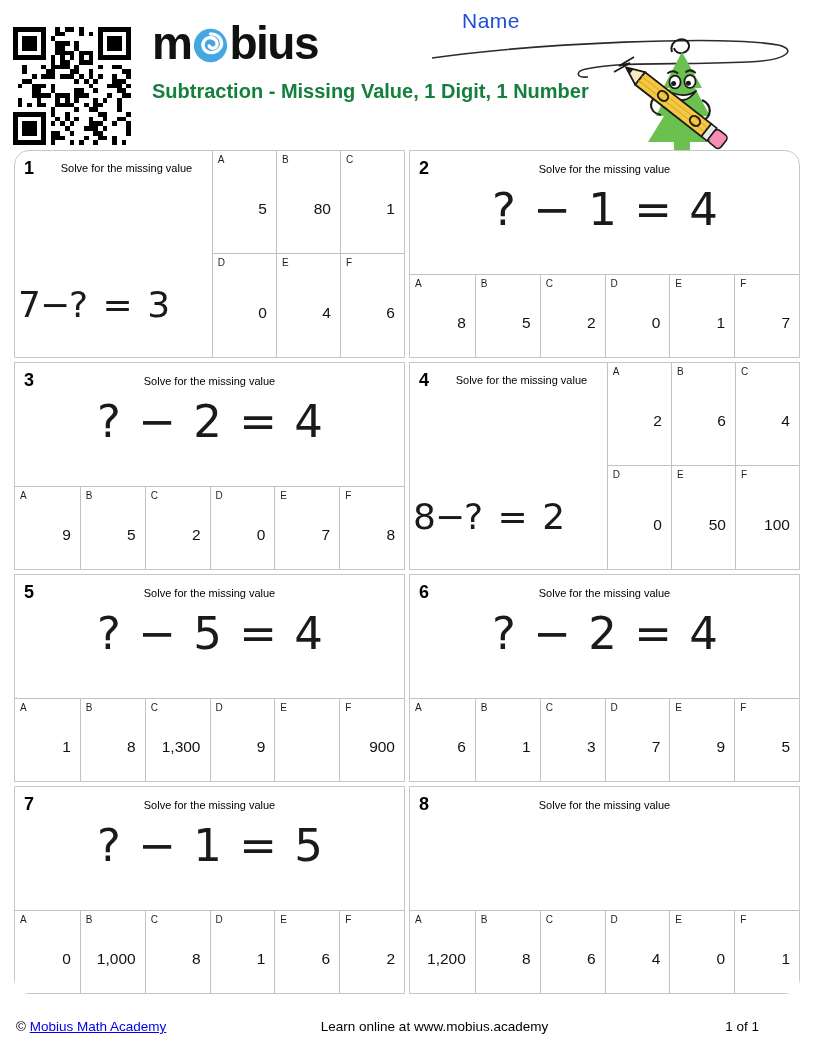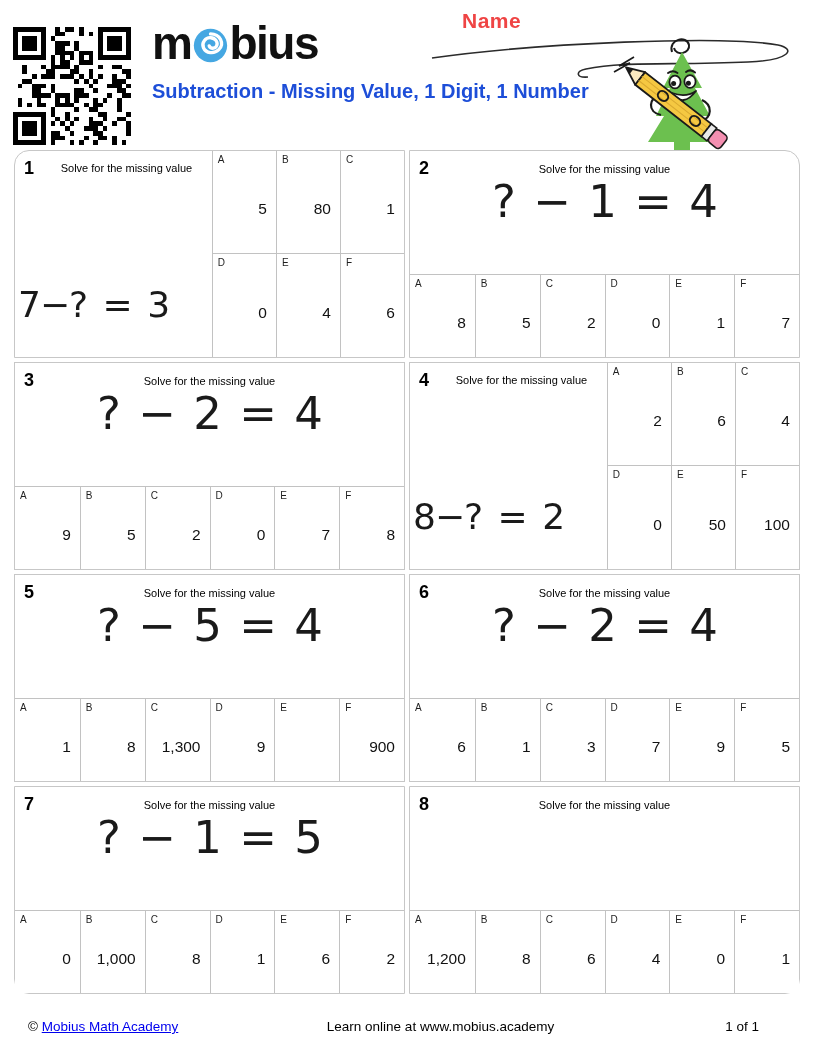--- a/index.html
+++ b/index.html
@@ -12,23 +12,23 @@
     color: #000;
     overflow: hidden;
   }
   
   .hdr { position: relative; height: 150px; }
   .qr { position: absolute; left: 12px; top: 27px; width: 120px; height: 118px; }
   .logo-block { position: absolute; left: 152px; top: 20px; width: 468px; }
   .logo { display: flex; align-items: center; font-weight: 800; font-size: 46px;
           letter-spacing: -1.5px; line-height: 1; color: #111; }
   .logo .swirl { margin: 4px 0 0 1px; }
-  .title { margin-top: 12px; font-size: 20px; font-weight: 700; line-height: 1.3; color:#1d4ed8; }
+  .title { margin-top: 12px; font-size: 20px; font-weight: 700; line-height: 1.3; color:#15803d; }
   .name-label { position: absolute; left: 462px; top: 9px; font-size: 21px;
-                color: #ef4444; font-weight: 700; letter-spacing: .5px; }
+                color: #1d4ed8; font-weight: 400; letter-spacing: .5px; }
   .name-line { position: absolute; left: 428px; top: 30px; }
   .mascot { position: absolute; left: 610px; top: 36px; }
   
   .grid { position: absolute; left: 14px; top: 150px; width: 786px;
           display: grid; grid-template-columns: 1fr 1fr; grid-auto-rows: 208px; gap: 4px; }
   .card { border: 1.5px solid #c7c7c7; background: #fff; position: relative; display: flex; flex-direction: column; }
   .card.c1 { border-top-left-radius: 15px; }
   .card.c2 { border-top-right-radius: 15px; }
   .card.c7 { border-bottom-left-radius: 15px; }
   .card.c8 { border-bottom-right-radius: 15px; }
@@ -42,31 +42,31 @@
                  border-top-left-radius: inherit; border-bottom-left-radius: inherit; }
   .side .instr { padding: 11px 14px 0 40px; }
   .side .eq { margin-top: auto; margin-bottom: 32px; padding-left: 3px; font-size: 36px; }
   .side .agrid { width: 49.4%; display: grid; grid-template-columns: repeat(3, 1fr);
                  grid-template-rows: 1fr 1fr; }
   .side .agrid .cell { border-left: 1px solid #c2c2c2; }
   .side .agrid .cell:nth-child(-n+3) { border-bottom: 1px solid #c2c2c2; }
   
   .stack .top { flex: 1; display: flex; flex-direction: column; position: relative; }
   .stack .instr { padding-top: 12px; }
-  .stack .eq { margin: 0 auto 0 auto; text-align: center; }
+  .stack .eq { margin: 8px auto 0 auto; text-align: center; }
   .stack .arow { height: 83px; display: grid; grid-template-columns: repeat(6, 1fr);
                  border-top: 1px solid #c2c2c2; }
   .stack .arow .cell + .cell { border-left: 1px solid #c2c2c2; }
   
   .cell { display: flex; flex-direction: column; background: #fff; min-width: 0; }
   .cell .let { font-size: 10px; color: #1e1e1e; padding: 3px 0 0 5px; line-height: 1.1; }
   .cell .val { flex: 1; display: flex; align-items: center; justify-content: flex-end;
                padding-right: 9px; font-size: 15.5px; color: #111; }
   
-  .footer { position: absolute; left: 28px; right: 18px; top: 1019px;
+  .footer { position: absolute; left: 16px; right: 18px; top: 1019px;
             display: flex; align-items: flex-start; font-size: 13.5px; }
   .foot-left { white-space: nowrap; }
   .foot-link { color: #0000ee; text-decoration: underline; cursor: pointer; }
   .foot-center { position: absolute; left: 50%; transform: translateX(-50%); white-space: nowrap; margin-left: 28px; }
   .foot-right { margin-left: auto; padding-right: 38px; }
 </style>
 </head>
 <body>
 
 <div class="page">

